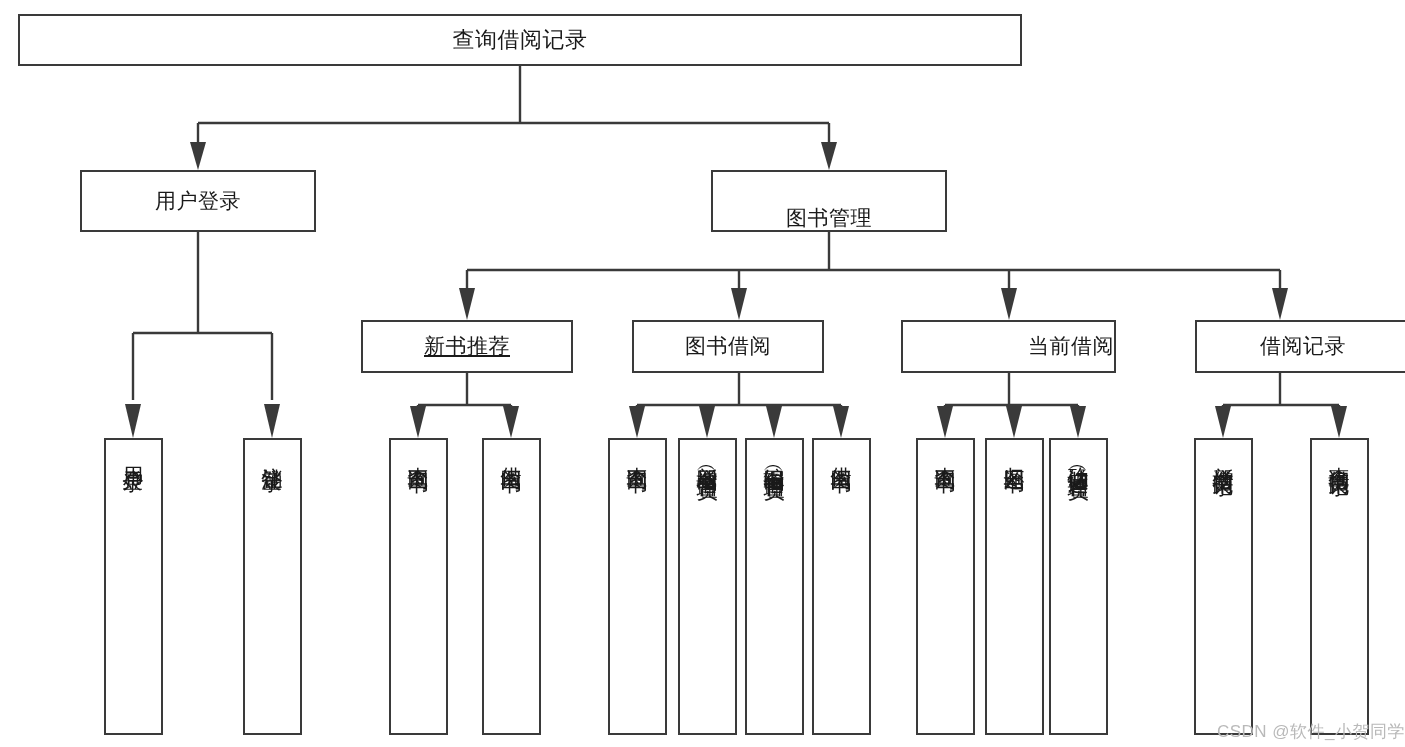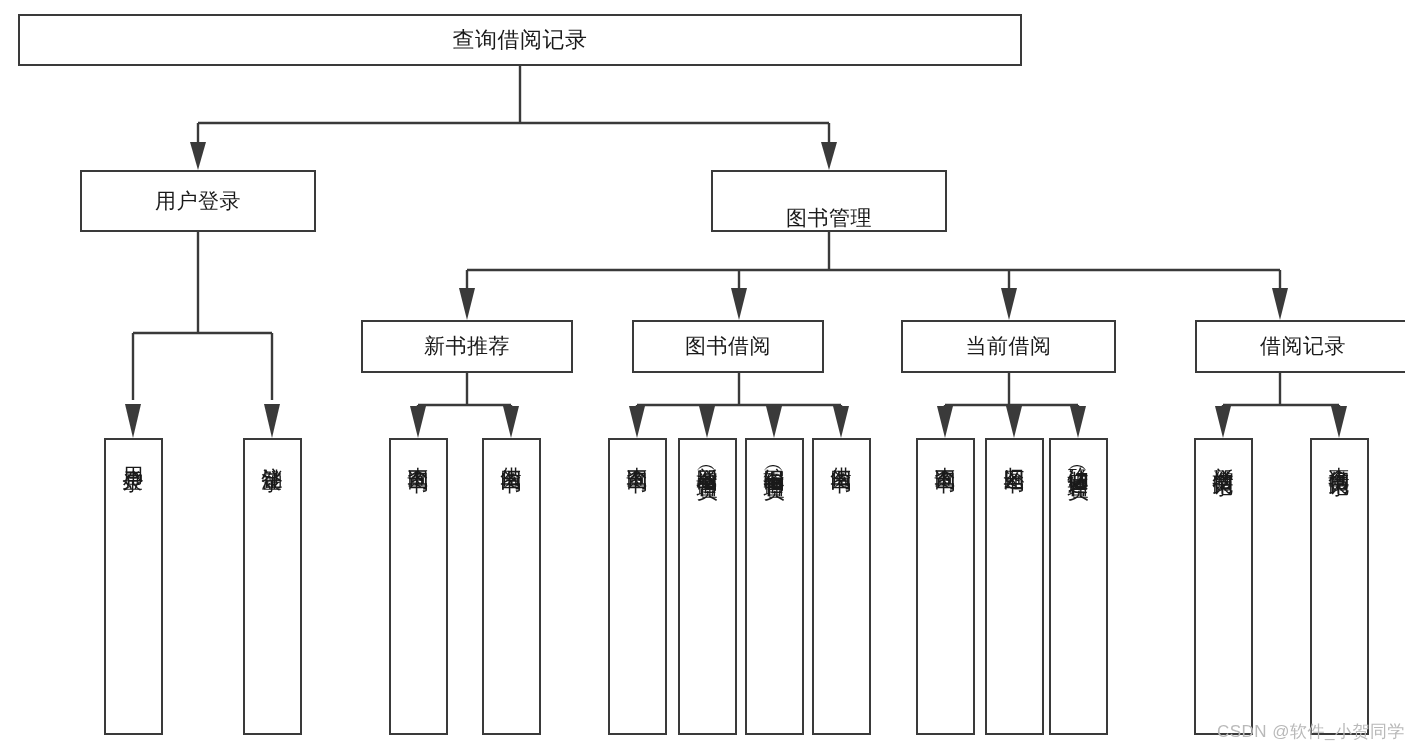--- a/index.html
+++ b/index.html
@@ -153,27 +153,27 @@
     <span class="label">查询借阅记录</span>
   </div>
 
   <div class="node horiz" style="left:80px; top:170px; width:236px; height:62px;">
     <span class="label">用户登录</span>
   </div>
   <div class="node horiz" style="left:711px; top:170px; width:236px; height:62px;align-items:flex-end;">
     <span class="label">图书管理</span>
   </div>
 
-  <div class="node horiz" style="left:361px; top:320px; width:212px; height:53px;">
+  <div class="node horiz" style="left:361px; top:320px; width:212px; height:53px;text-decoration:underline;">
     <span class="label">新书推荐</span>
   </div>
   <div class="node horiz" style="left:632px; top:320px; width:192px; height:53px;">
     <span class="label">图书借阅</span>
   </div>
-  <div class="node horiz" style="left:901px; top:320px; width:215px; height:53px;">
+  <div class="node horiz" style="left:901px; top:320px; width:215px; height:53px;justify-content:flex-end;">
     <span class="label">当前借阅</span>
   </div>
   <div class="node horiz" style="left:1195px; top:320px; width:216px; height:53px;">
     <span class="label">借阅记录</span>
   </div>
 
   <div class="node vert" style="left:104px; top:438px; width:59px; height:297px;">
     <span class="label">用户登录</span>
   </div>
   <div class="node vert" style="left:243px; top:438px; width:59px; height:297px;">

